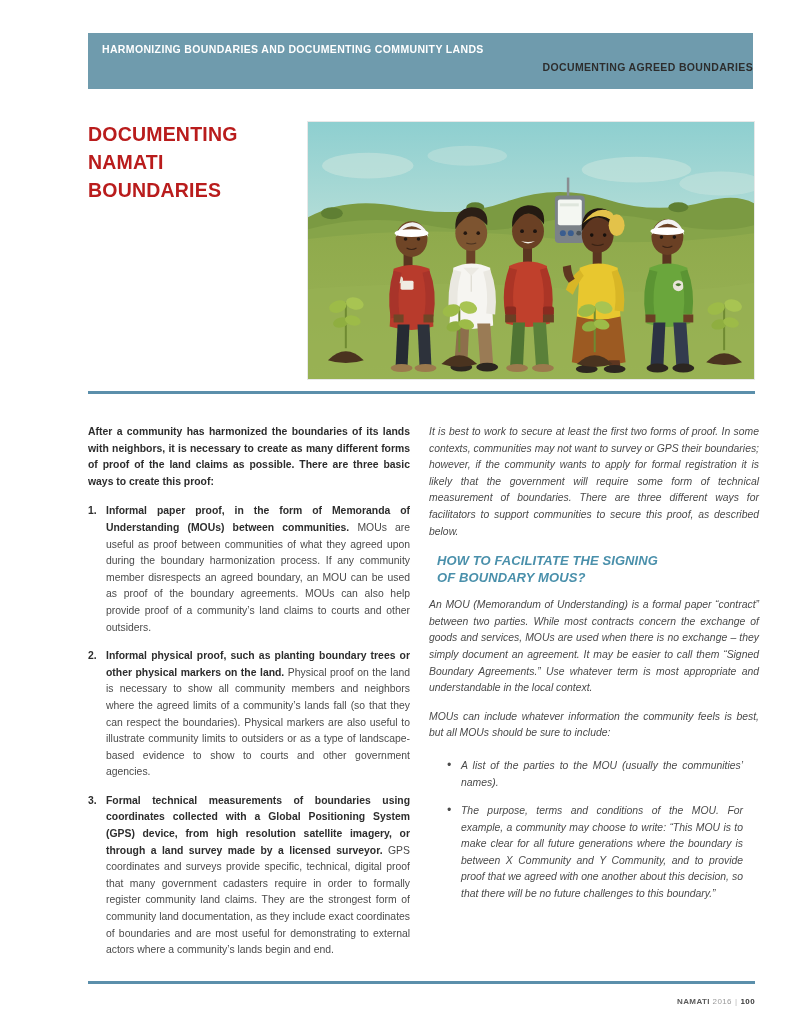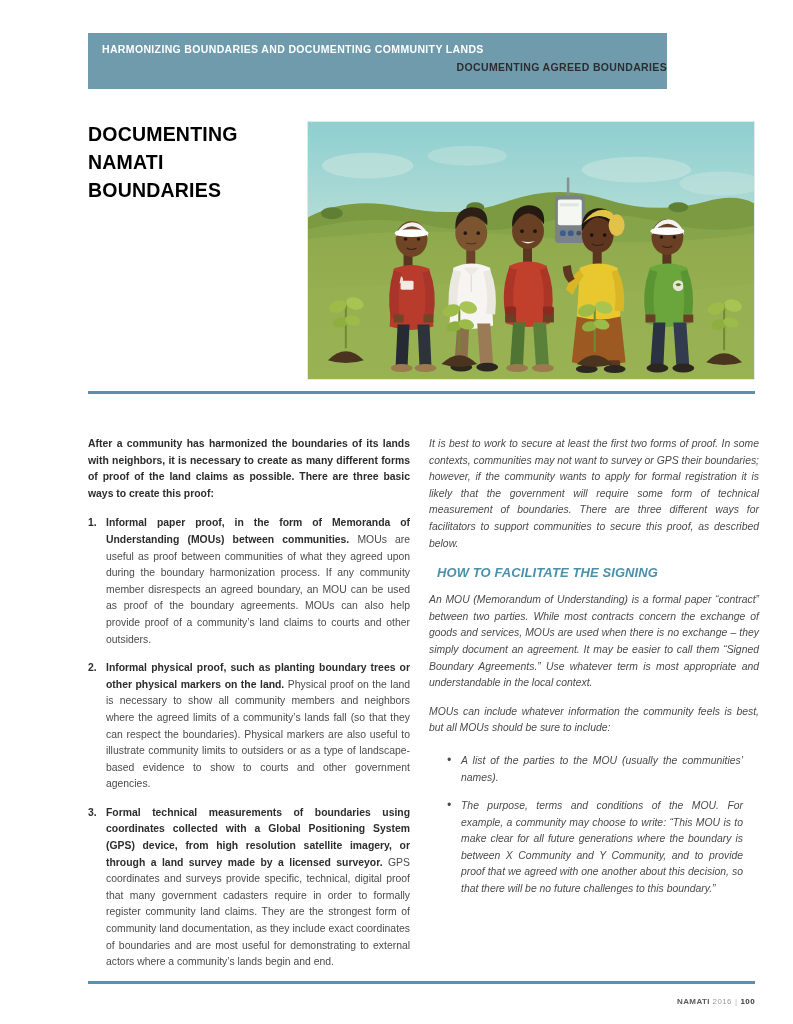--- a/index.html
+++ b/index.html
@@ -20,21 +20,21 @@
     position: absolute;
     inset: 0;
     background: #ffffff;
   }
 
   
   .header-bar {
     position: absolute;
     left: 88px;
     top: 33px;
-    width: 579px;
+    width: 665px;
     height: 56px;
     background: #6f9bad;
     box-sizing: border-box;
     padding: 9px 0 4px 14px;
   }
   .header-line1 {
     font-size: 10.5px;
     font-weight: bold;
     letter-spacing: 0.35px;
     color: #ffffff;
@@ -52,21 +52,21 @@
 
   
   .chapter-title {
     position: absolute;
     left: 88px;
     top: 120px;
     width: 205px;
     font-size: 19.5px;
     font-weight: bold;
     line-height: 28px;
-    color: #000000;
+    color: #b91c1c;
     letter-spacing: 0.2px;
   }
   .chapter-title span { display: block; }
 
   
   .illustration {
     position: absolute;
     left: 307px;
     top: 121px;
     width: 448px;
@@ -91,21 +91,21 @@
     left: 88px;
     top: 981px;
     width: 667px;
     height: 3px;
     background: #5b8fab;
   }
 
   
   .col {
     position: absolute;
-    top: 436px;
+    top: 424px;
     font-size: 10.4px;
     line-height: 16.6px;
     text-align: justify;
     color: #4a4a4a;
   }
   .col-left  { left: 88px;  width: 322px; }
   .col-right { left: 429px; width: 330px; font-style: italic; }
 
   .lead {
     font-weight: bold;
@@ -397,20 +397,21 @@
         <span class="bold-lead">Formal technical measurements of boundaries using coordinates collected with a Global Positioning System (GPS) device, from high resolution satellite imagery, or through a land survey made by a licensed surveyor.</span><span> GPS coordinates and surveys provide specific, technical, digital proof that many government cadasters require in order to formally register community land claims. They are the strongest form of community land documentation, as they include exact coordinates of boundaries and are most useful for demonstrating to external actors where a community’s lands begin and end.</span>
       </li>
     </ol>
   </div>
 
   <div class="col col-right">
     <p class="para">It is best to work to secure at least the first two forms of proof. In some contexts, communities may not want to survey or GPS their boundaries; however, if the community wants to apply for formal registration it is likely that the government will require some form of technical measurement of boundaries. There are three different ways for facilitators to support communities to secure this proof, as described below.</p>
 
     <div class="section-head">
       <span>HOW TO FACILITATE THE SIGNING</span>
+      <span>OF BOUNDARY MOUS?</span>
     </div>
 
     <p class="para">An MOU (Memorandum of Understanding) is a formal paper “contract” between two parties. While most contracts concern the exchange of goods and services, MOUs are used when there is no exchange – they simply document an agreement. It may be easier to call them “Signed Boundary Agreements.” Use whatever term is most appropriate and understandable in the local context.</p>
     <p class="para">MOUs can include whatever information the community feels is best, but all MOUs should be sure to include:</p>
 
     <ul class="bullets">
       <li>A list of the parties to the MOU (usually the communities’ names).</li>
       <li>The purpose, terms and conditions of the MOU. For example, a community may choose to write: “This MOU is to make clear for all future generations where the boundary is between X Community and Y Community, and to provide proof that we agreed with one another about this decision, so that there will be no future challenges to this boundary.”</li>
     </ul>
   </div>

